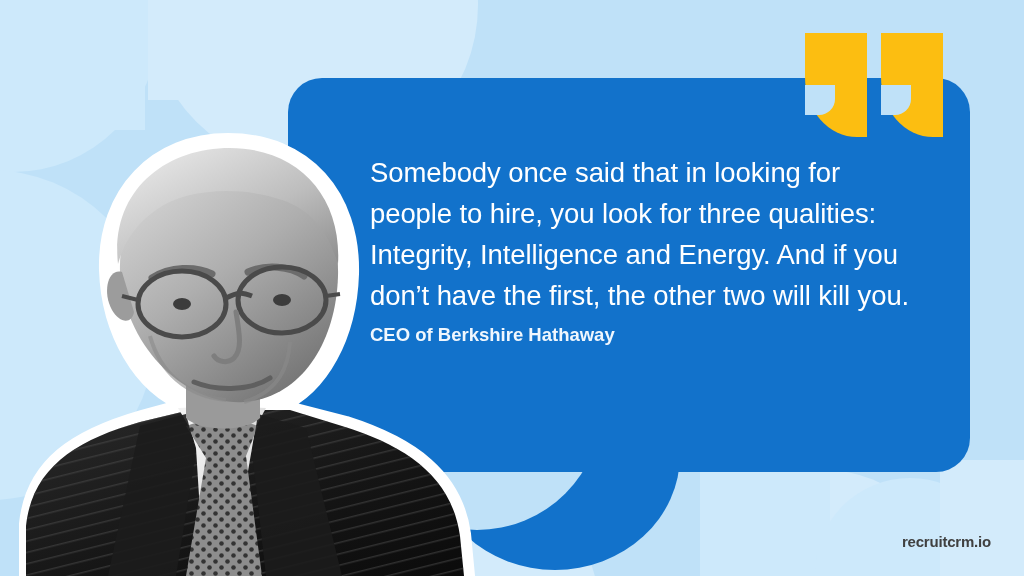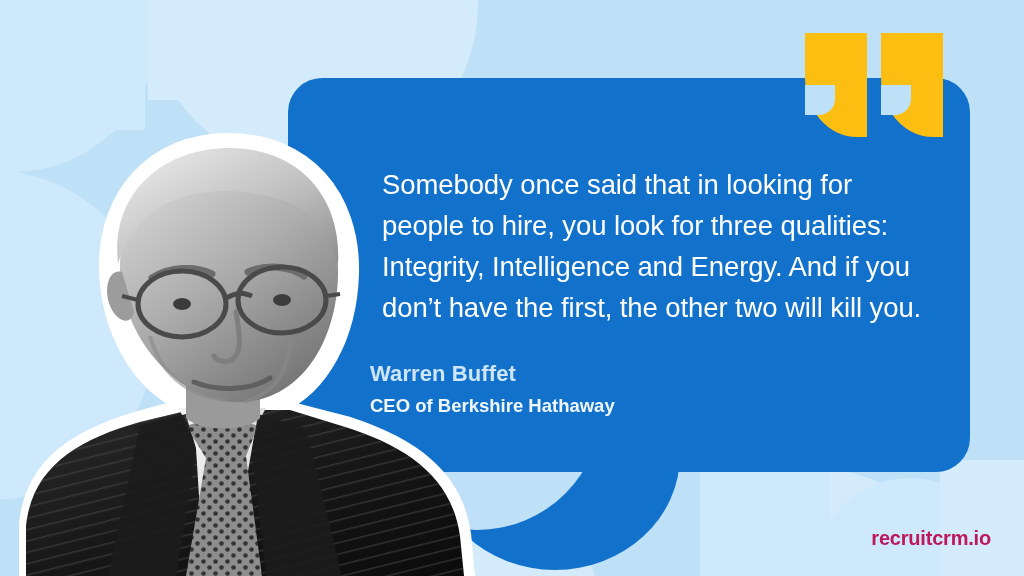--- a/index.html
+++ b/index.html
@@ -106,21 +106,21 @@
     left: 370px;
     top: 152px;
     width: 580px;
   }
   .quote-text {
     color: #ffffff;
     font-size: 27.5px;
     line-height: 41px;
     font-weight: 400;
     letter-spacing: -0.1px;
-    margin: 12px;
+    margin: 0;
     white-space: pre-line;
   }
   .author-name {
     margin: 33px 0 0 0;
     color: #cfe6fa;
     font-size: 22px;
     font-weight: bold;
     letter-spacing: 0.1px;
   }
   .author-role {
@@ -138,22 +138,22 @@
     width: 500px;
     height: 480px;
   }
   .portrait svg { display: block; }
 
   
   .brand {
     position: absolute;
     right: 33px;
     bottom: 26px;
-    color: #be185d;
-    font-size: 20px;
+    color: #404040;
+    font-size: 15px;
     font-weight: bold;
     letter-spacing: -0.2px;
   }
 </style>
 </head>
 <body>
 
 <div id="stage">
 
   <div class="bg-layer">
@@ -187,21 +187,20 @@
       <div class="bar"></div>
       <div class="notch"></div>
     </div>
   </div>
 
   <div class="card-content">
     <p class="quote-text">Somebody once said that in looking for
 people to hire, you look for three qualities:
 Integrity, Intelligence and Energy. And if you
 don’t have the first, the other two will kill you.</p>
-    <p class="author-name">Warren Buffet</p>
     <p class="author-role">CEO of Berkshire Hathaway</p>
   </div>
 
   <div class="portrait">
     <svg width="500" height="480" viewBox="0 0 500 480" xmlns="http://www.w3.org/2000/svg">
       <defs>
         <linearGradient id="skinG" x1="0.2" y1="0" x2="0.85" y2="1">
           <stop offset="0%" stop-color="#d8d8d8"></stop>
           <stop offset="45%" stop-color="#aeaeae"></stop>
           <stop offset="100%" stop-color="#6e6e6e"></stop>

